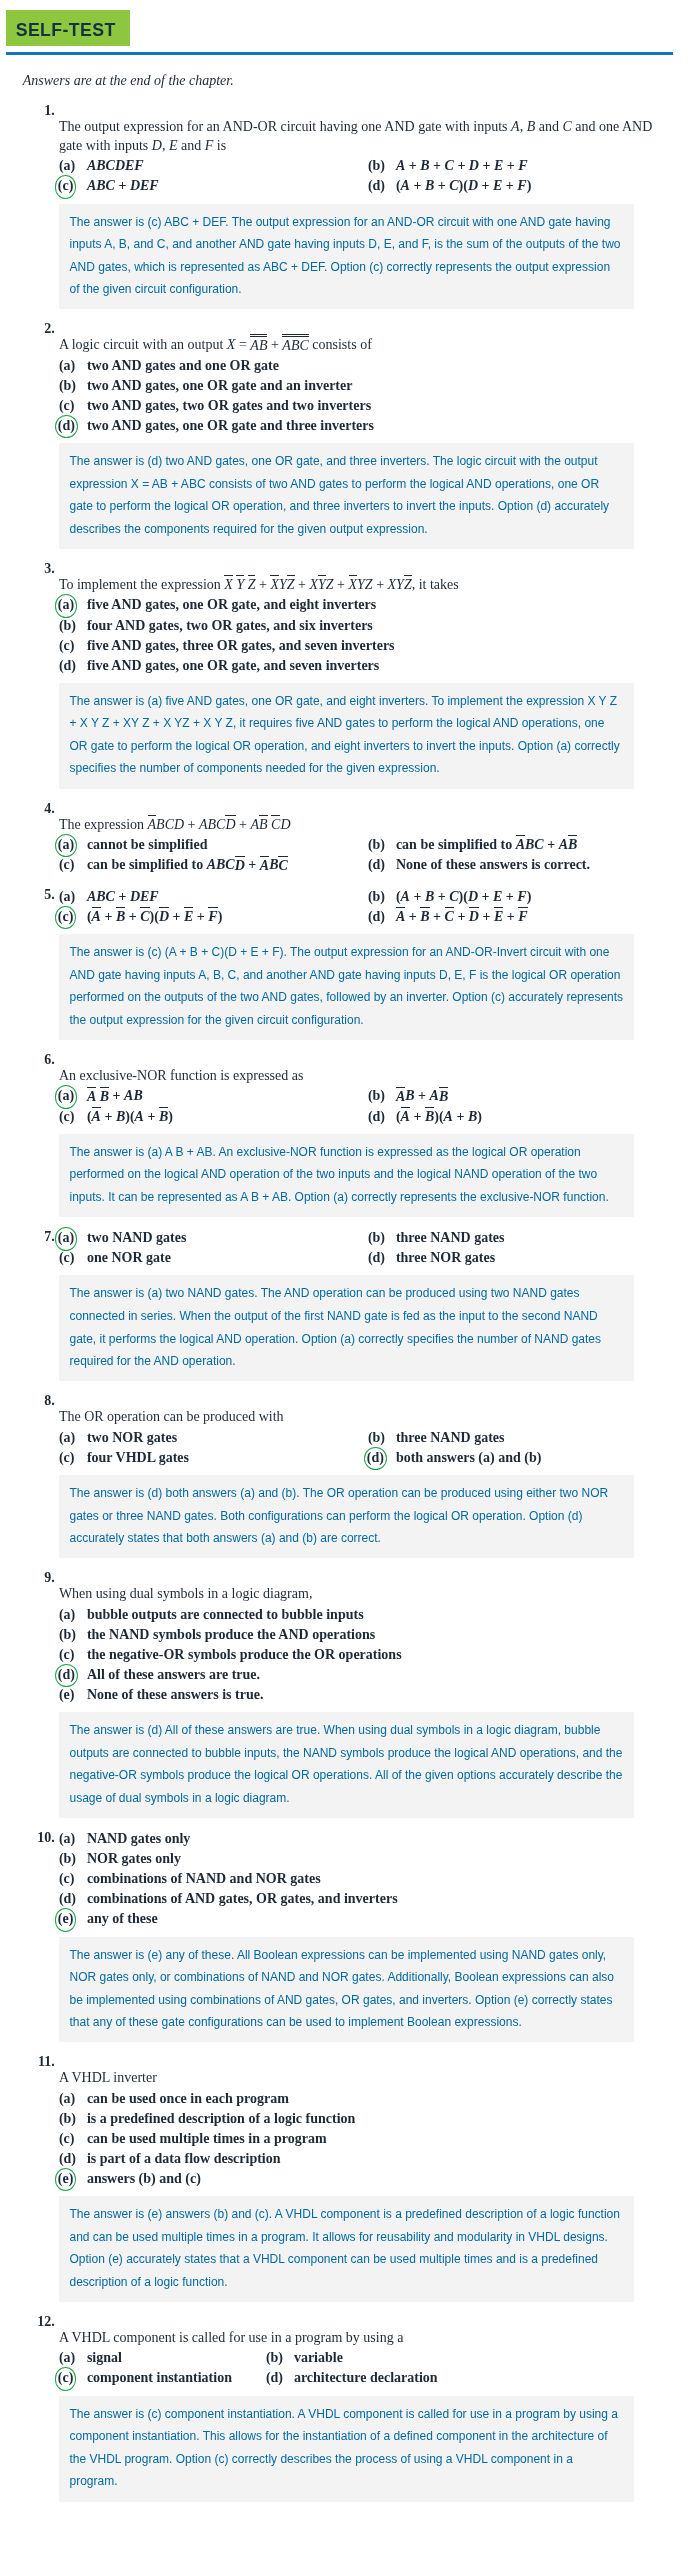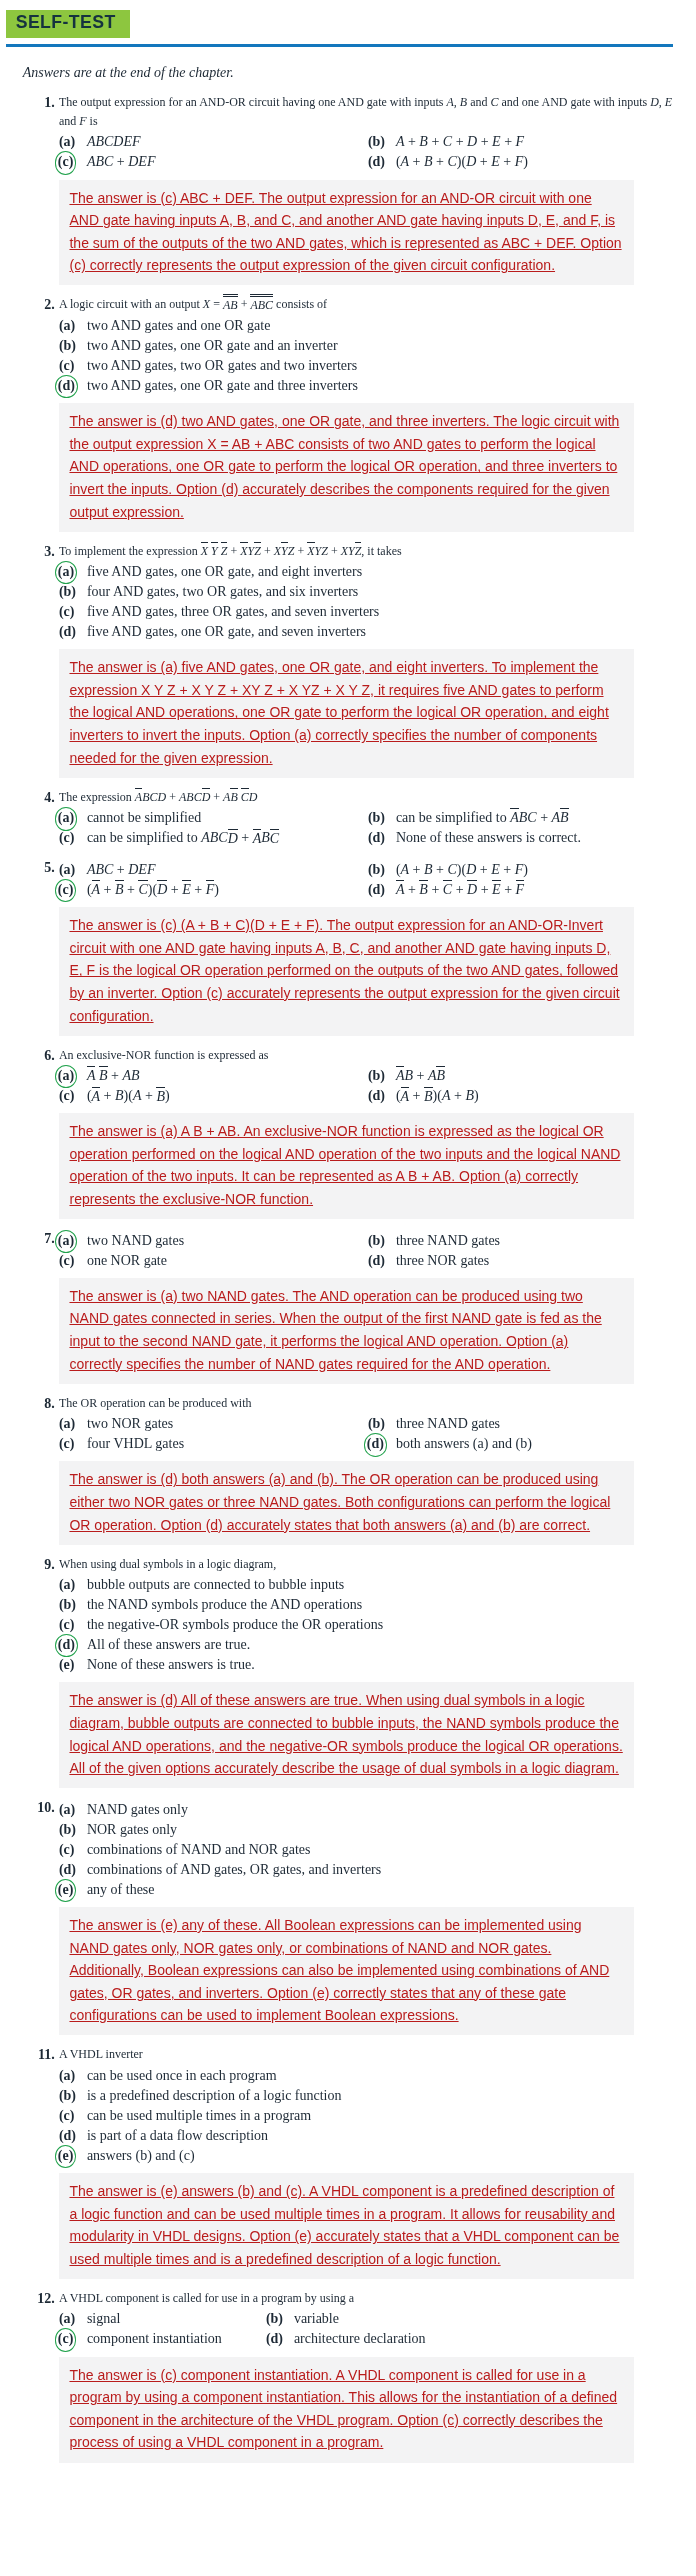--- a/index.html
+++ b/index.html
@@ -11,21 +11,21 @@
   .page { padding: 10px 21px 20px 5.7px; }
 
   .badge {
     display: inline-block;
     background: #8dc63f;
     color: #15323f;
     font-family: "Liberation Sans", sans-serif;
     font-weight: bold;
     font-size: 17.7px;
     letter-spacing: 0.4px;
-    padding: 2px 14px 5px 10px;
+    padding: 10px 14px 5px 10px;
   }
   .rule { height: 2.8px; background: #1377bd; margin-top: 6.4px; width: 667px; }
 
   .note {
     font-style: italic;
     font-weight: normal;
     font-size: 14px;
     margin: 17.7px 0 12px 17px;
   }
 
@@ -34,51 +34,50 @@
     grid-template-columns: 21px 1fr;
     column-gap: 4.2px;
     margin: 0 0 10px 28px;
   }
   .q-num {
     text-align: right;
     font-weight: bold;
     font-size: 14px;
     line-height: 19px;
   }
-  .q-text { font-size: 12px; line-height: 19px; }
+  .q-text { font-size: 14px; line-height: 19px; margin-top: 16px; }
 
   .opts { margin-top: 1.4px; }
   .opts.two { display: grid; grid-template-columns: 309px 1fr; }
   .opt { display: flex; font-size: 14px; line-height: 20px; align-items: baseline; }
   .opt-letter { font-weight: bold; width: 28px; flex: none; }
   .lab { display: inline-block; }
   .lab.circled {
     border: 1.8px solid #21a24c;
     border-radius: 50%;
     padding: 0 2.1px 1.4px 2.1px;
     margin: -2.1px 0 -2.1px -4.2px;
   }
-  .opt-text { flex: 1; }
+  .opt-text { flex: 1; font-weight: bold; }
 
   
   .m { font-style: italic; font-family: "Liberation Serif", serif; }
   .b1 { border-top: 1.1px solid currentColor; padding-top: 0.7px; }
   .b2 { border-top: 3.5px double currentColor; padding-top: 0.7px; }
 
   .expl {
     background: #f3f3f4;
-    color: #b91c1c;
+    color: #0369a1;
     font-family: "Liberation Sans", sans-serif;
-    font-size: 14px;
+    font-size: 12px;
     line-height: 22.6px;
     padding: 7px 10.6px 8.5px 10.6px;
     width: 575px;
     box-sizing: border-box;
     margin-top: 7px;
-    text-decoration: underline;
   }
 </style>
 </head>
 <body>
 
 <div class="page">
   <div class="badge">SELF-TEST</div>
   <div class="rule"></div>
   <p class="note">Answers are at the end of the chapter.</p>
   <div id="questions">

